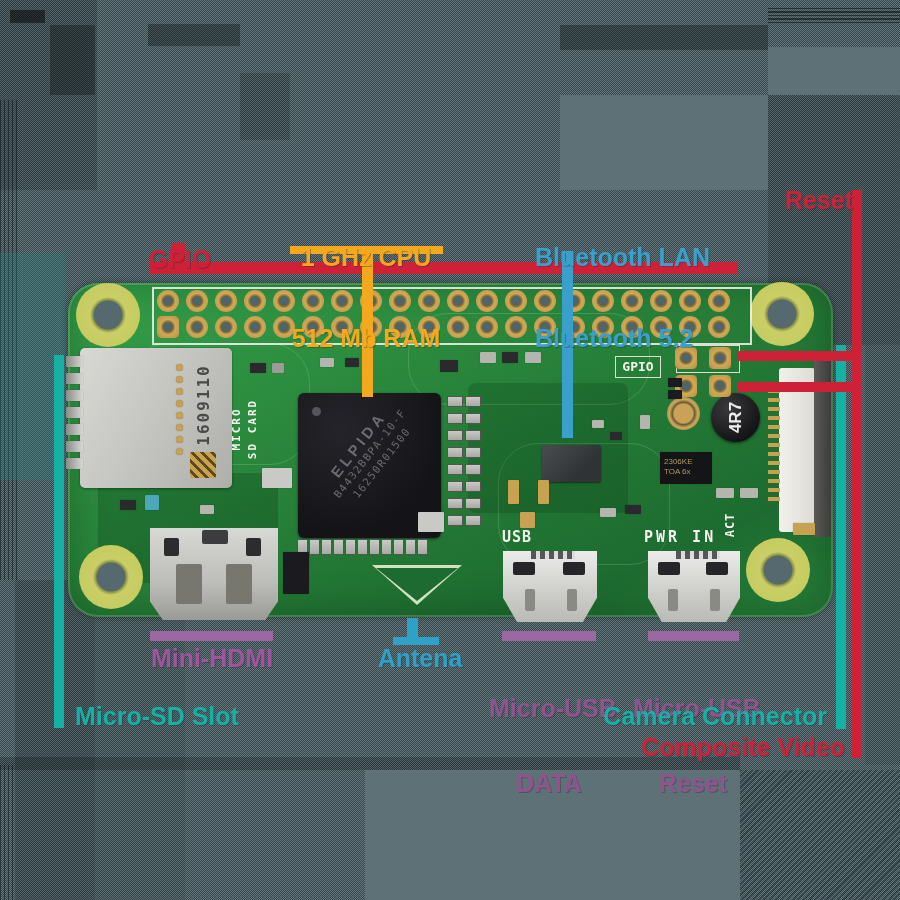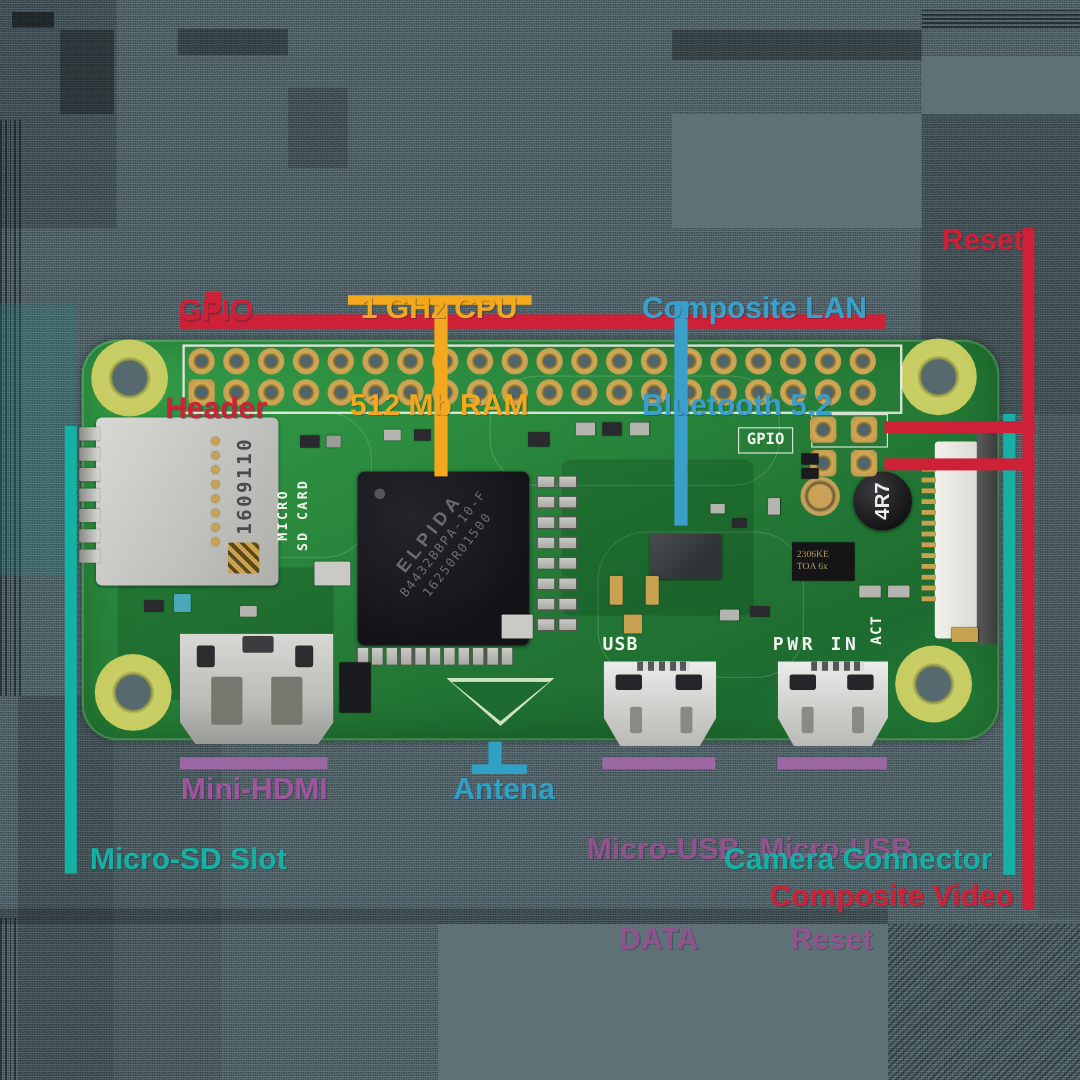--- a/index.html
+++ b/index.html
@@ -273,21 +273,21 @@
       <div class="camfinger" style="left:768px;top:443px"></div>
       <div class="camfinger" style="left:768px;top:452px"></div>
       <div class="camfinger" style="left:768px;top:461px"></div>
       <div class="camfinger" style="left:768px;top:470px"></div>
       <div class="camfinger" style="left:768px;top:479px"></div>
       <div class="camfinger" style="left:768px;top:488px"></div>
       <div class="camfinger" style="left:768px;top:497px"></div>
     </div>
 
   <div class="smd" style="left:660px;top:452px;width:52px;height:32px;background:#151518">
-    <div style="position:absolute;left:4px;top:5px;color:#b09a60;font-size:8px;font-family:Liberation Serif, serif;line-height:10px">
+    <div style="position:absolute;left:4px;top:5px;color:#b09a60;font-size:8px;font-family:Liberation Sans, sans-serif;line-height:10px">
       <span style="display:block">2306KE</span>
       <span style="display:block">TOA 6x</span>
     </div>
   </div>
 
   <div id="decor-smd">
       <div class="cap" style="left:297px;top:539px;width:9px;height:14px"></div>
       <div class="cap" style="left:309px;top:539px;width:9px;height:14px"></div>
       <div class="cap" style="left:321px;top:539px;width:9px;height:14px"></div>
       <div class="cap" style="left:333px;top:539px;width:9px;height:14px"></div>
@@ -354,28 +354,27 @@
   <div class="ann red" style="left:737px;top:382px;width:125px;height:10px"></div>
   <div class="ann tealbar" style="left:54px;top:355px;width:10px;height:373px"></div>
   <div class="ann purplebar" style="left:150px;top:631px;width:123px;height:10px"></div>
   <div class="ann bluebar" style="left:407px;top:618px;width:11px;height:22px;background:var(--antena-blue,#2fa0c6)"></div>
   <div class="ann" style="left:393px;top:637px;width:46px;height:8px;background:var(--antena-blue,#2fa0c6)"></div>
   <div class="ann purplebar" style="left:502px;top:631px;width:94px;height:10px"></div>
   <div class="ann purplebar" style="left:648px;top:631px;width:91px;height:10px"></div>
 
   <div class="lbl c-red ctr" style="left:110px;top:192px;width:140px">
     <span style="display:block">GPIO</span>
-    <span style="display:block">Header</span>
   </div>
   <div class="lbl c-orange ctr" style="left:266px;top:190px;width:200px">
     <span style="display:block">1 GHz CPU</span>
     <span style="display:block">512 Mb RAM</span>
   </div>
   <div class="lbl c-blue" style="left:535px;top:190px">
-    <span style="display:block">Composite LAN</span>
+    <span style="display:block">Bluetooth LAN</span>
     <span style="display:block">Bluetooth 5.2</span>
   </div>
   <div class="lbl c-red" style="left:785px;top:187px">Reset</div>
 
   <div class="lbl c-ant ctr" style="left:355px;top:645px;width:130px">Antena</div>
   <div class="lbl c-hdmi ctr" style="left:132px;top:645px;width:160px">Mini-HDMI</div>
   <div class="lbl c-purp ctr small-lh" style="left:489px;top:646px;width:120px">
     <span style="display:block">Micro-USB</span>
     <span style="display:block">DATA</span>
   </div>

